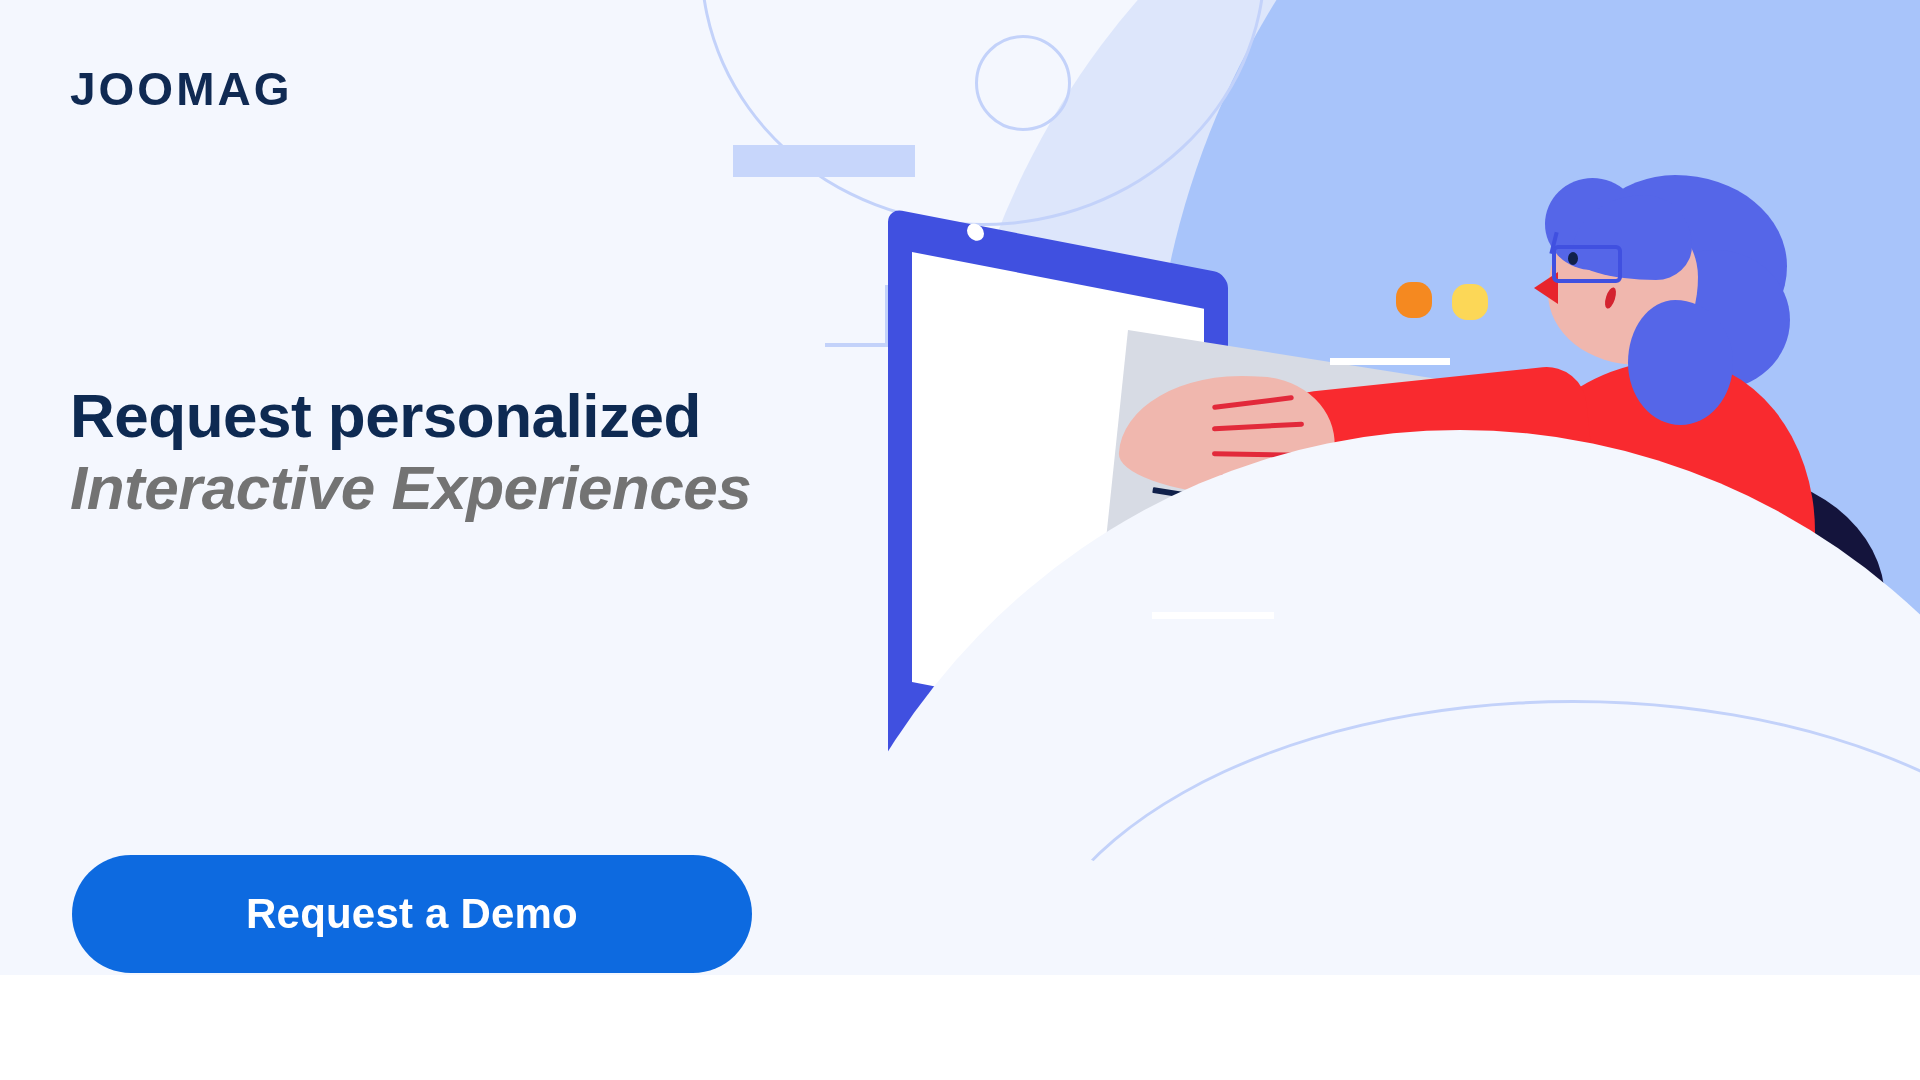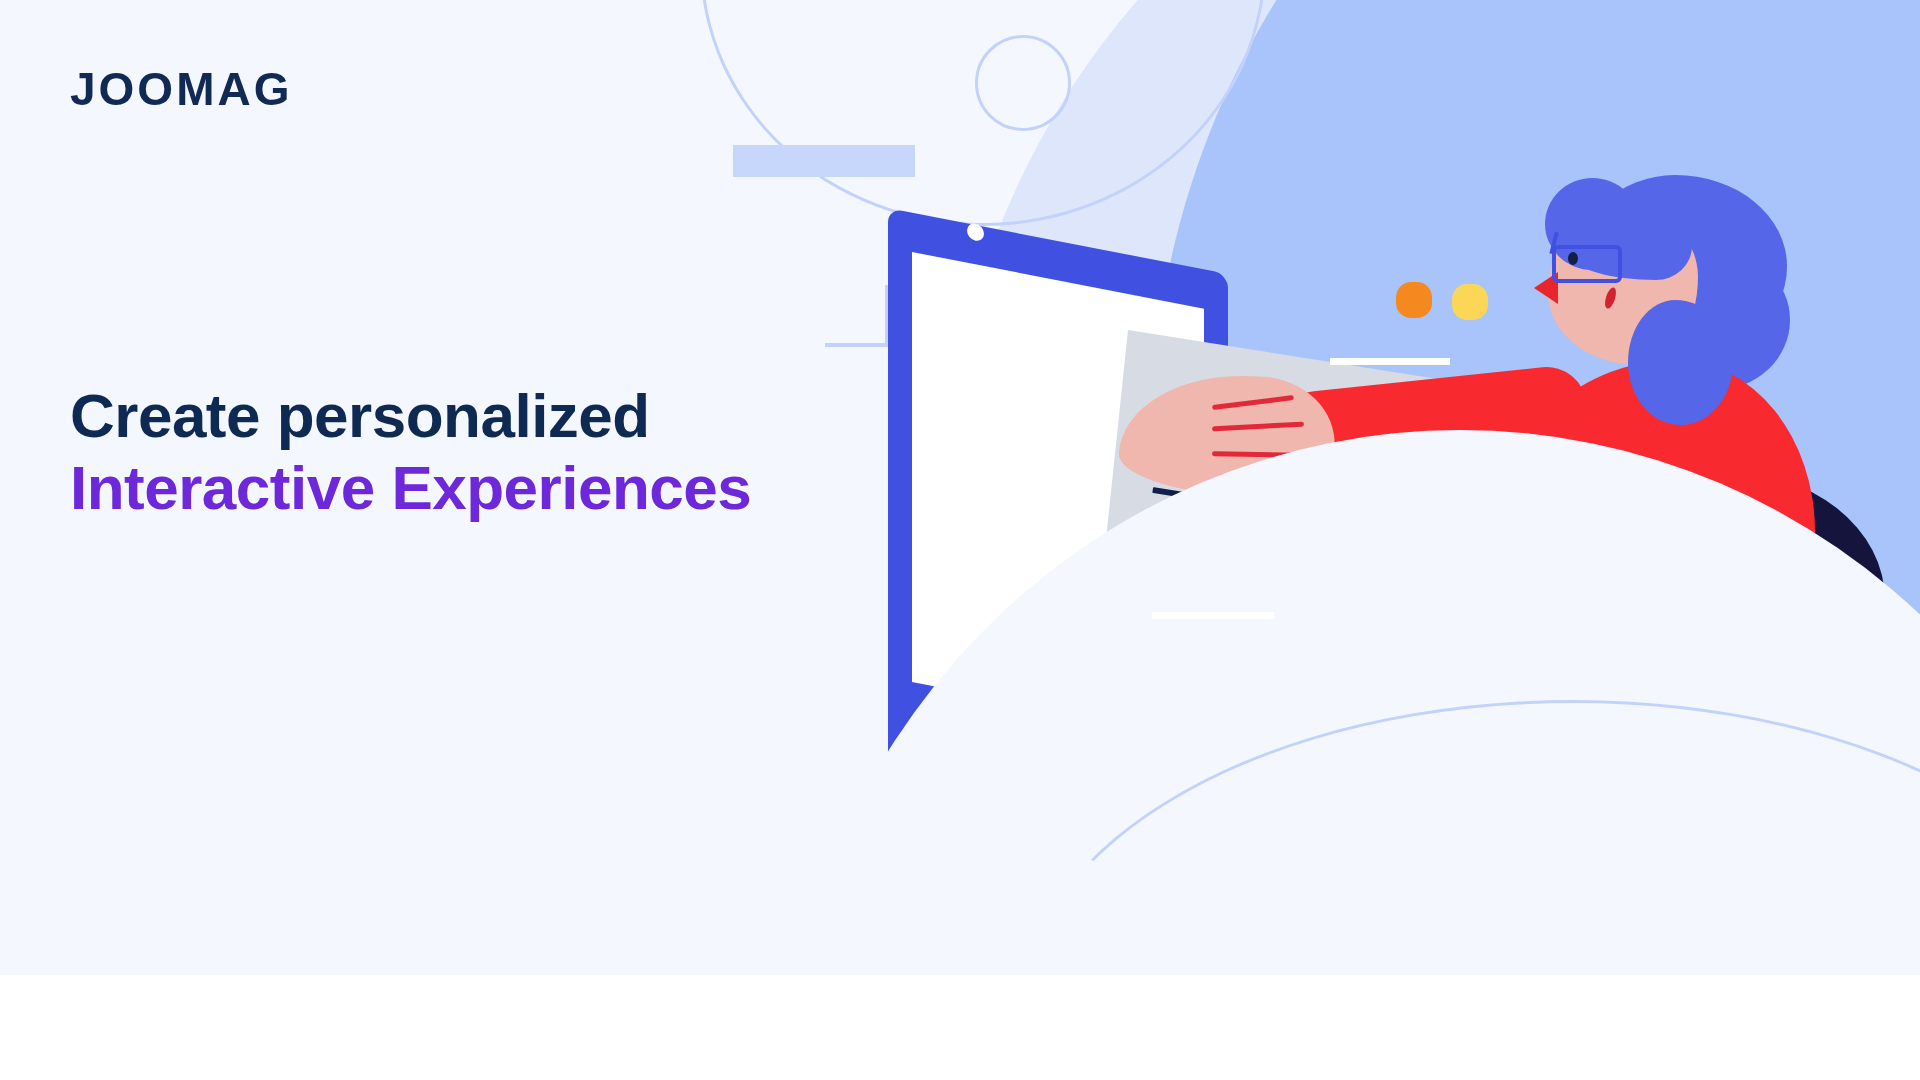--- a/index.html
+++ b/index.html
@@ -338,21 +338,21 @@
     width: 900px;
   }
   .headline .hl-line {
     display: block;
     font-size: 62px;
     font-weight: bold;
     line-height: 1.16;
     letter-spacing: -0.5px;
   }
   .hl-navy { color: #0e2a52; }
-  .hl-blue { color: #6d28d9; }
+  .hl-blue { color: #737373; font-style: italic; }
 
   .cta {
     position: absolute;
     left: 72px; top: 855px;
     width: 680px; height: 118px;
     background: #0d6ae0;
     border: none;
     border-radius: 60px;
     color: #ffffff;
     font-size: 42px;
@@ -430,18 +430,19 @@
 
   <div class="bg-layer bg-arc-white"></div>
   <div class="bg-layer bg-thin-line-1"></div>
   <div class="bg-wedge"></div>
   <div class="bg-wedge2"></div>
   <div class="card-line cl-bottom"></div>
 
   <div class="logo">JOOMAG</div>
 
   <div class="headline">
-    <span class="hl-line hl-navy">Create personalized</span>
+    <span class="hl-line hl-navy">Request personalized</span>
     <span class="hl-line hl-blue">Interactive Experiences</span>
   </div>
 
+  <button class="cta">Request a Demo</button>
 
 </div>
 
 </body></html>

